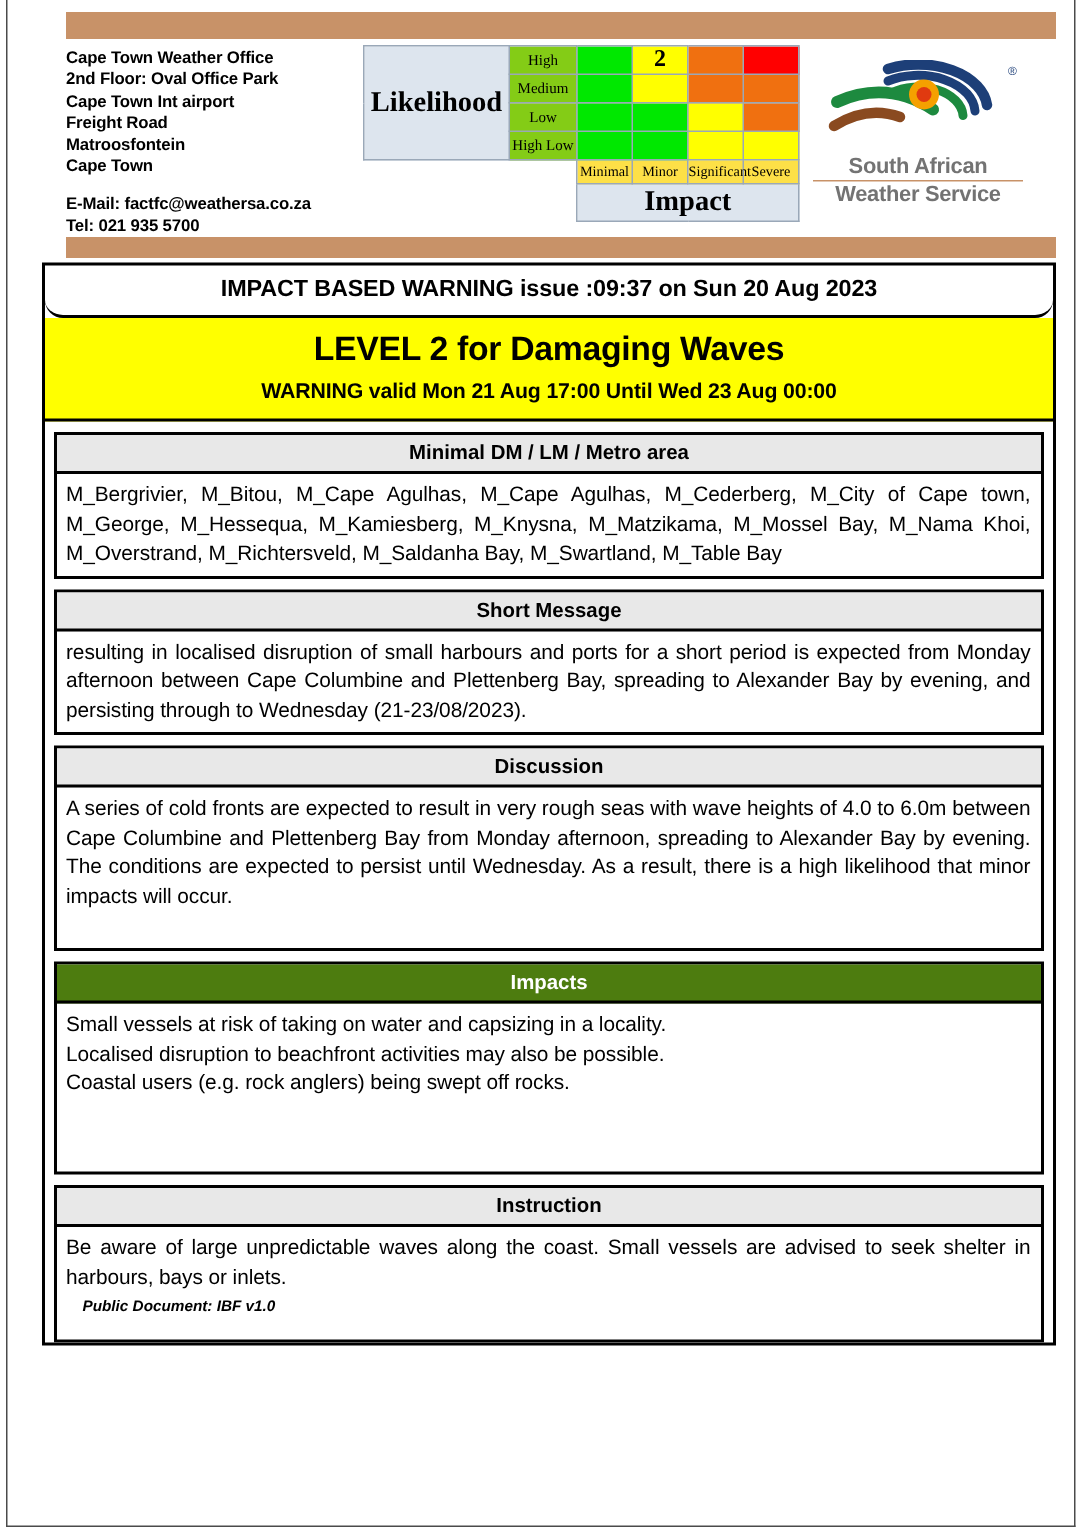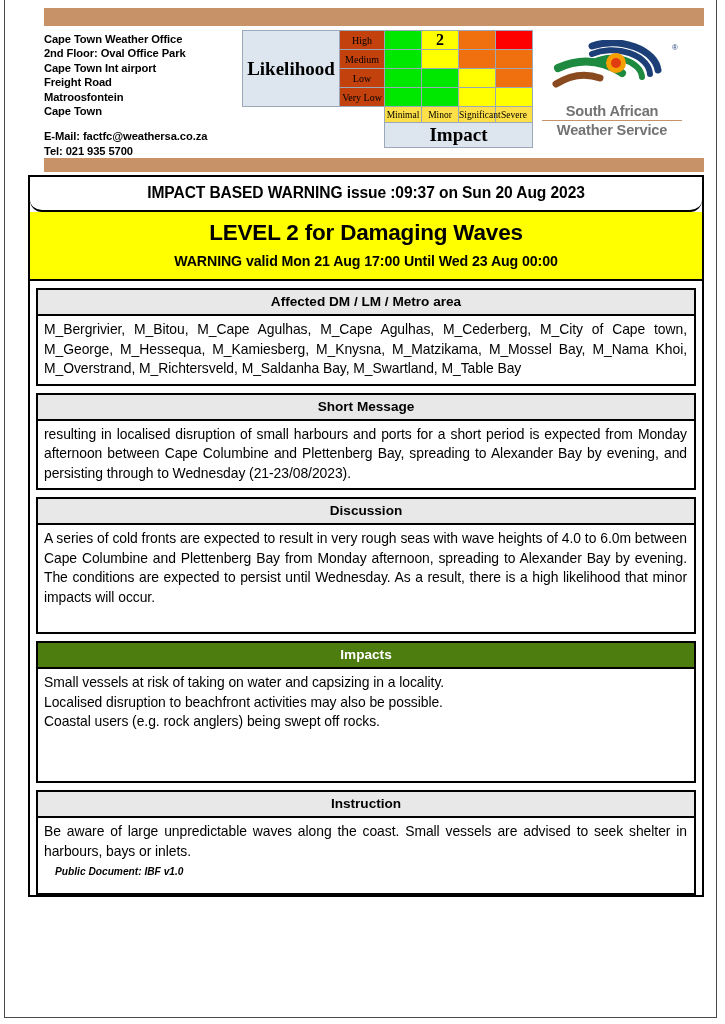--- a/index.html
+++ b/index.html
@@ -74,21 +74,21 @@
     vertical-align: middle;
   }
   .lk-label {
     background: #dde5ee;
     font-family: "Liberation Serif", serif;
     font-size: 19px;
     font-weight: bold;
     width: 96px;
   }
   .lk-row {
-    background: #c2410c;
+    background: #84cc16;
     font-family: "Liberation Serif", serif;
     font-size: 10px;
     width: 44px;
     line-height: 11px;
     padding: 1px 0;
   }
   .cell { width: 36px; height: 18px; }
   .c-green  { background: #00e800; }
   .c-yellow { background: #ffff00; }
   .c-orange { background: #f07010; }
@@ -256,21 +256,21 @@
           <td class="cell c-orange"></td>
         </tr>
         <tr>
           <td class="lk-row">Low</td>
           <td class="cell c-green"></td>
           <td class="cell c-green"></td>
           <td class="cell c-yellow"></td>
           <td class="cell c-orange"></td>
         </tr>
         <tr>
-          <td class="lk-row">Very Low</td>
+          <td class="lk-row">High Low</td>
           <td class="cell c-green"></td>
           <td class="cell c-green"></td>
           <td class="cell c-yellow"></td>
           <td class="cell c-yellow"></td>
         </tr>
         <tr>
           <td class="blank-cell" colspan="2"></td>
           <td class="imp-head">Minimal</td>
           <td class="imp-head">Minor</td>
           <td class="imp-head">Significant</td>
@@ -309,21 +309,21 @@
     <div class="issue-row">IMPACT BASED WARNING issue :09:37 on Sun 20 Aug 2023</div>
 
     <div class="level-band">
       <div class="level-title">LEVEL 2 for Damaging Waves</div>
       <div class="level-valid">WARNING valid Mon 21 Aug 17:00 Until Wed 23 Aug 00:00</div>
     </div>
 
     <div class="band-wrap">
 
       <div class="sec h-areas">
-        <div class="sec-head">Affected DM / LM / Metro area</div>
+        <div class="sec-head">Minimal DM / LM / Metro area</div>
         <div class="sec-body">M_Bergrivier, M_Bitou, M_Cape Agulhas, M_Cape Agulhas, M_Cederberg, M_City of Cape town, M_George, M_Hessequa, M_Kamiesberg, M_Knysna, M_Matzikama, M_Mossel Bay, M_Nama Khoi, M_Overstrand, M_Richtersveld, M_Saldanha Bay, M_Swartland, M_Table Bay</div>
       </div>
 
       <div class="sec h-short">
         <div class="sec-head">Short Message</div>
         <div class="sec-body">resulting in localised disruption of small harbours and ports for a short period is expected from Monday afternoon between Cape Columbine and Plettenberg Bay, spreading to Alexander Bay by evening, and persisting through to Wednesday (21-23/08/2023).</div>
       </div>
 
       <div class="sec h-disc">
         <div class="sec-head">Discussion</div>

